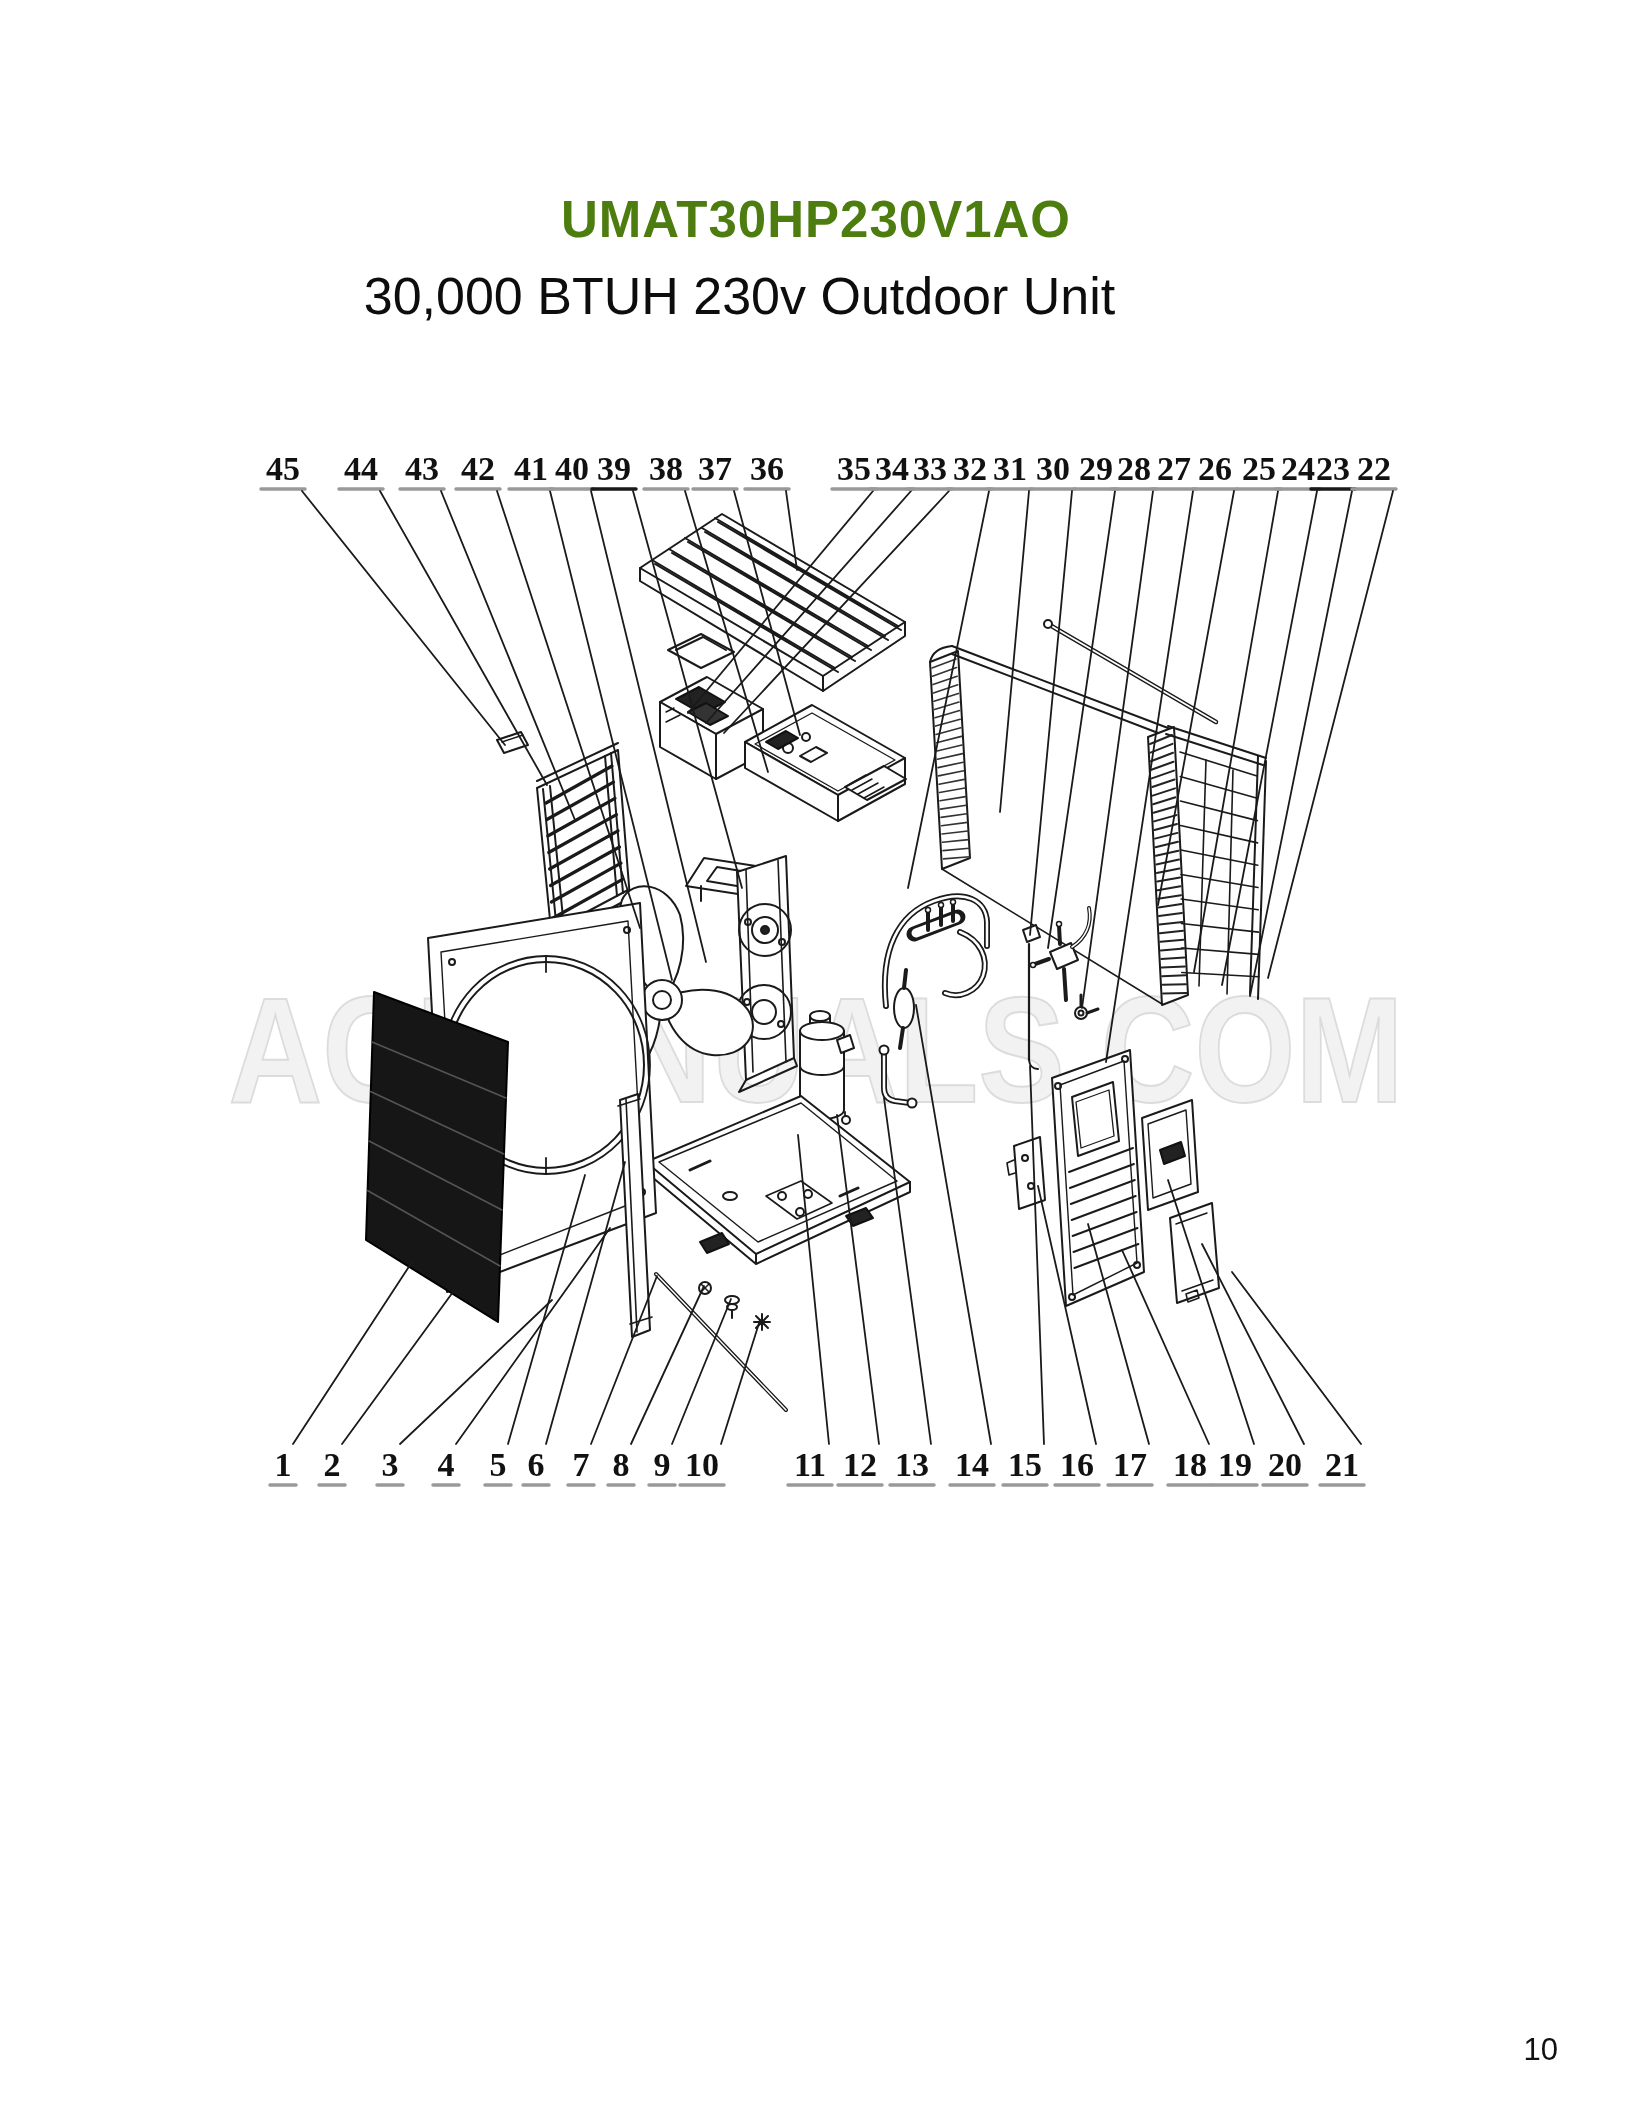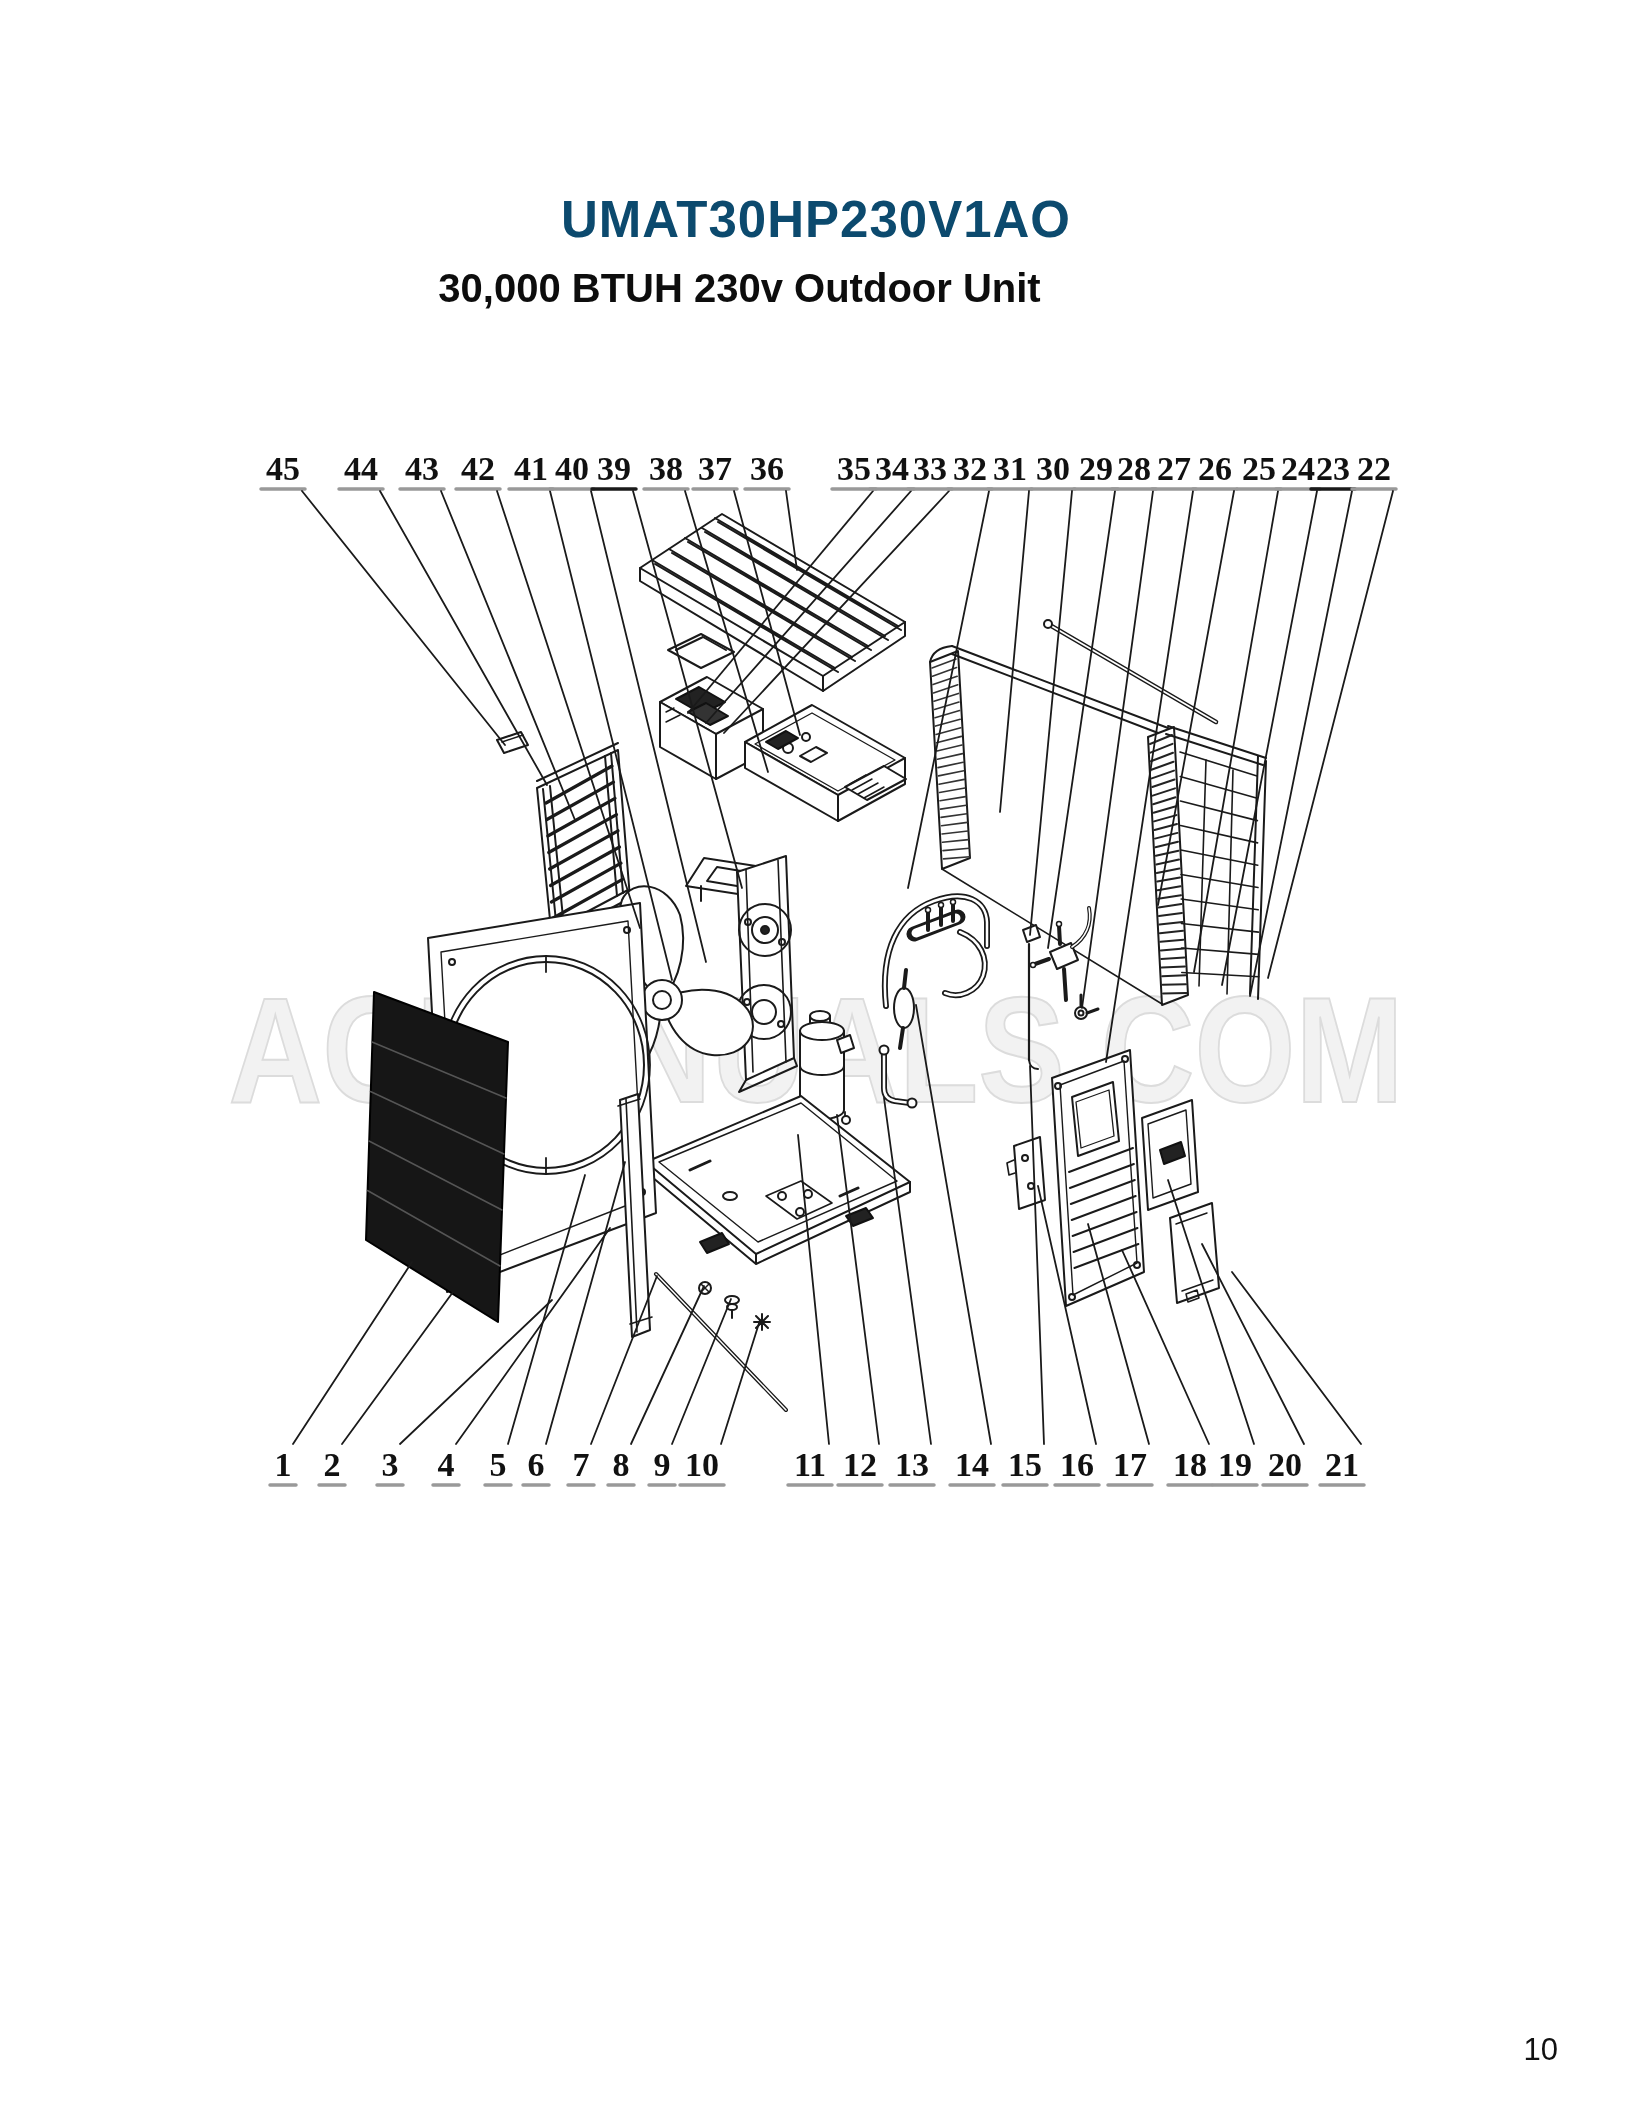--- a/index.html
+++ b/index.html
@@ -6,27 +6,27 @@
   .page{
     position:relative;
     width:1632px;height:2112px;
     background:#ffffff;
     overflow:hidden;
     font-family:"Liberation Sans",sans-serif;
   }
   .title{
     position:absolute;top:190px;left:0;width:1632px;
     text-align:center;
-    font-size:51px;font-weight:bold;color:#0c4a6e;
+    font-size:51px;font-weight:bold;color:#4d7c0f;
     letter-spacing:1px;
   }
   .subtitle{
     position:absolute;top:266px;left:0;width:1479px;
     text-align:center;
-    font-size:40px;font-weight:bold;color:#0d0d0d;
+    font-size:52px;font-weight:normal;color:#0d0d0d;
   }
   .pagenum{
     position:absolute;top:2032px;right:74px;
     font-size:31px;color:#111;
   }
   svg.diagram{position:absolute;top:0;left:0;}
   .co{
     font-family:"Liberation Serif",serif;
     font-weight:bold;
     font-size:34px;

